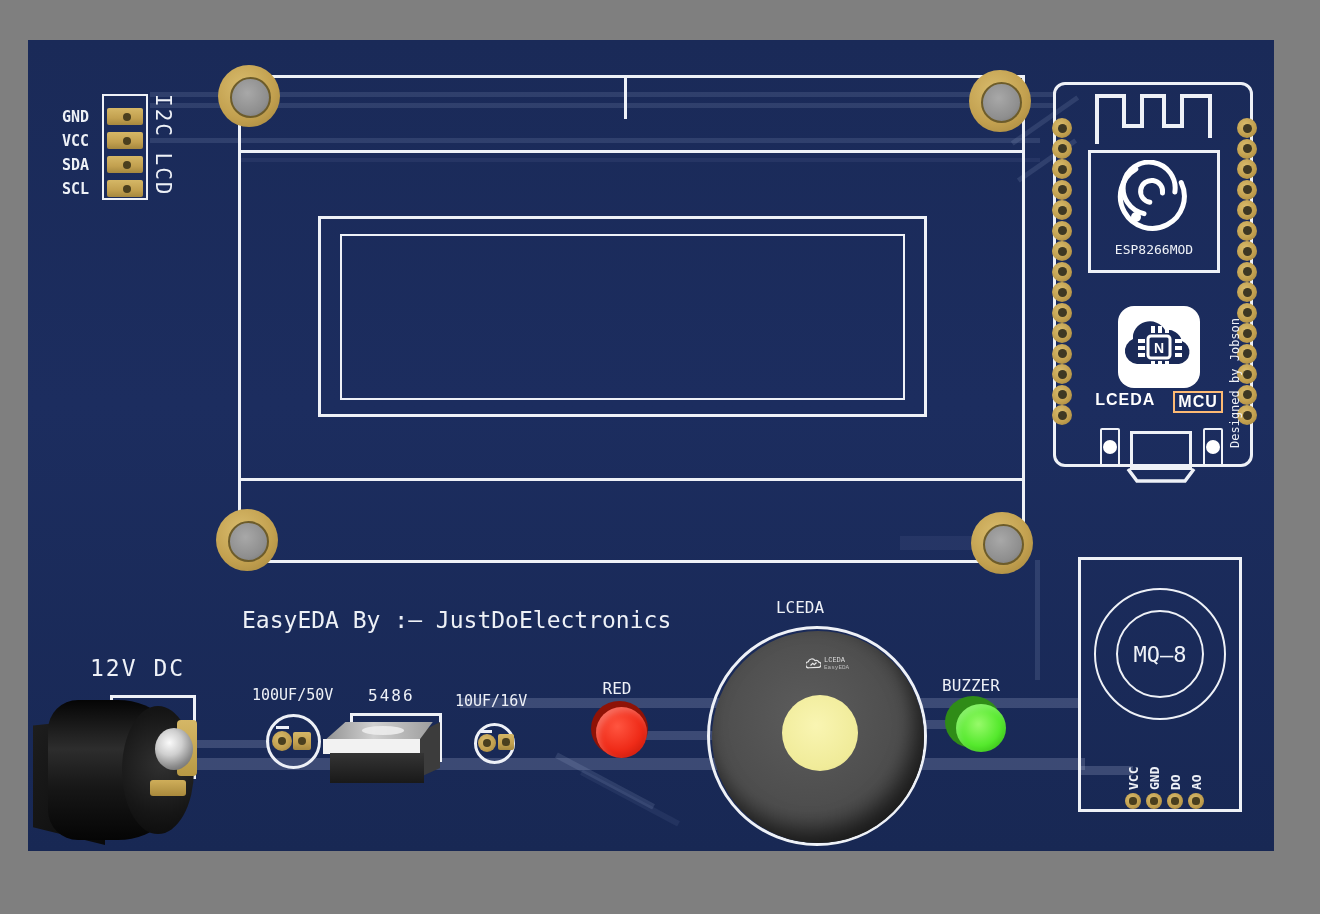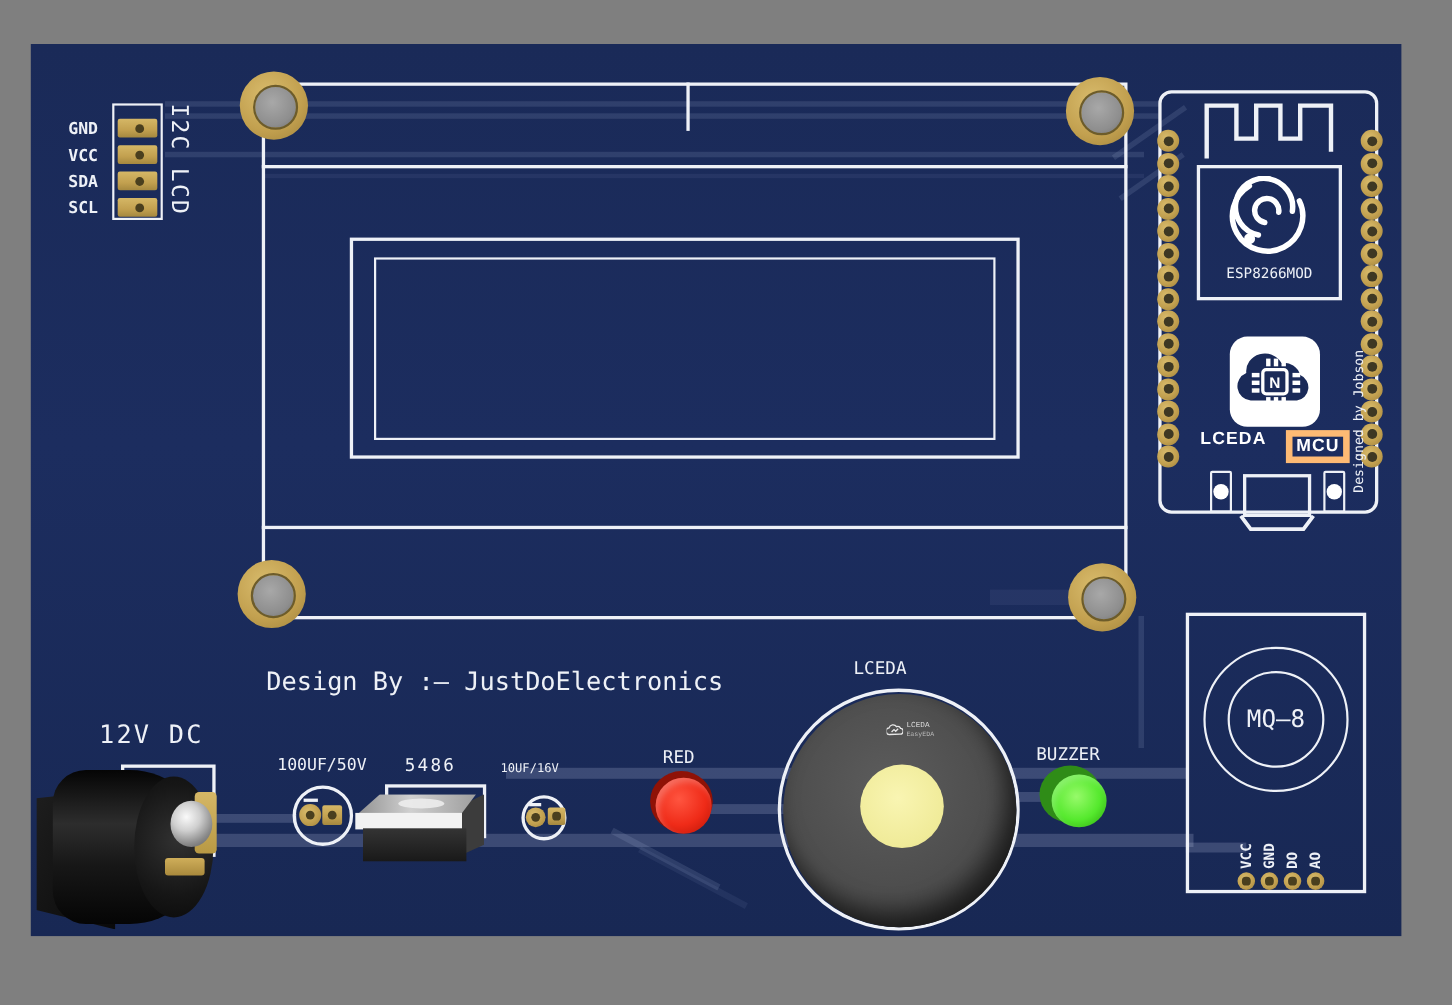--- a/index.html
+++ b/index.html
@@ -44,21 +44,21 @@
   .center { text-align:center; }
   .vtext { position:absolute; color:#eef1f7; writing-mode:vertical-rl; white-space:nowrap; }
   .vflip { transform:rotate(180deg); }
   .bold { font-weight:bold; }
   
   .led-back { position:absolute; border-radius:50%; }
   .led-front{ position:absolute; border-radius:50%; box-shadow:inset 3px 4px 6px rgba(255,255,255,0.28); }
   .logo-sq { position:absolute; background:#ffffff; border-radius:16px; }
   .wordmark { position:absolute; color:#ffffff; font-family:"Liberation Sans", sans-serif;
         font-weight:bold; font-size:16px; letter-spacing:1px; display:flex; justify-content:center; }
-  .wordmark .boxed { border:6px solid #fdba74; padding:0 3px; margin-left:18px; }
+  .wordmark .boxed { border:2px solid #fdba74; padding:0 3px; margin-left:18px; }
 </style>
 </head>
 <body>
 
 <div id="viewport">
   <div id="board"></div>
 
   <div class="tr" style="left:150px;top:92px;width:905px;height:5px;"></div>
   <div class="tr" style="left:150px;top:103px;width:905px;height:5px;"></div>
   <div class="tr" style="left:150px;top:138px;width:890px;height:5px;"></div>
@@ -91,21 +91,21 @@
   <div class="pad-rect" style="left:107px;top:108px;"></div>
   <div class="pad-rect" style="left:107px;top:132px;"></div>
   <div class="pad-rect" style="left:107px;top:156px;"></div>
   <div class="pad-rect" style="left:107px;top:180px;"></div>
   <div class="slabel bold" style="left:62px;top:108px;font-size:15px;">GND</div>
   <div class="slabel bold" style="left:62px;top:132px;font-size:15px;">VCC</div>
   <div class="slabel bold" style="left:62px;top:156px;font-size:15px;">SDA</div>
   <div class="slabel bold" style="left:62px;top:180px;font-size:15px;">SCL</div>
   <div class="vtext" style="left:151px;top:94px;height:115px;font-size:21px;letter-spacing:2px;">I2C LCD</div>
 
-  <div class="slabel" style="left:242px;top:607px;font-size:23px;">Design By :– JustDoElectronics</div>
+  <div class="slabel" style="left:242px;top:607px;font-size:23px;">EasyEDA By :– JustDoElectronics</div>
   <div class="slabel" style="left:90px;top:655px;font-size:23px;letter-spacing:2px;">12V DC</div>
 
   <div>
     <div class="sbox" style="left:110px;top:695px;width:86px;height:84px;"></div>
     <div class="abs" style="left:33px;top:718px;width:72px;height:127px;background:linear-gradient(120deg,#1e1e1e,#090909);
          clip-path:polygon(0 6%,100% 0,100% 100%,0 86%);"></div>
     <div class="abs" style="left:48px;top:700px;width:140px;height:140px;border-radius:30px 50% 50% 30px / 30px 50% 50% 30px;
          background:linear-gradient(180deg,#050505,#2d2d2d 35%,#171717 62%,#050505);"></div>
     <div class="abs" style="left:122px;top:706px;width:72px;height:128px;border-radius:50%;
          background:radial-gradient(circle at 55% 45%, #313131, #161616 62%, #0a0a0a);"></div>
@@ -129,21 +129,21 @@
     <div class="abs" style="left:418px;top:722px;width:22px;height:56px;background:#3c3c3c;
          clip-path:polygon(0 20%,100% 0,100% 82%,0 100%);"></div>
     <div class="abs" style="left:323px;top:722px;width:112px;height:18px;
          background:linear-gradient(90deg,#8f8f8f,#d0d0d0 45%,#9c9c9c);
          clip-path:polygon(20% 0,98% 0,86% 100%,2% 100%);"></div>
     <div class="abs" style="left:362px;top:726px;width:42px;height:9px;border-radius:50%;background:#ececec;opacity:.9;"></div>
     <div class="abs" style="left:323px;top:739px;width:97px;height:15px;background:#f2f2f2;"></div>
     <div class="abs" style="left:330px;top:753px;width:94px;height:30px;background:linear-gradient(180deg,#343434,#191919);"></div>
   </div>
 
-  <div class="slabel" style="left:455px;top:692px;font-size:11px;">10UF/16V</div>
+  <div class="slabel" style="left:455px;top:692px;font-size:15px;">10UF/16V</div>
   <div class="sbox scirc" style="left:474px;top:723px;width:41px;height:41px;"></div>
   <div class="sline" style="left:481px;top:730px;width:11px;height:3px;"></div>
   <div class="pad-round" style="left:478px;top:734px;width:18px;height:18px;"></div>
   <div class="pad-square" style="left:498px;top:734px;width:16px;height:16px;"></div>
 
   <div class="slabel center" style="left:595px;top:679px;width:44px;font-size:16px;">RED</div>
   <div class="led-back" style="left:591px;top:701px;width:57px;height:55px;background:#8f1206;"></div>
   <div class="led-front" style="left:596px;top:707px;width:51px;height:51px;
        background:radial-gradient(circle at 42% 38%, #ff5540, #ef2b18 55%, #c6190a 88%);"></div>
 

